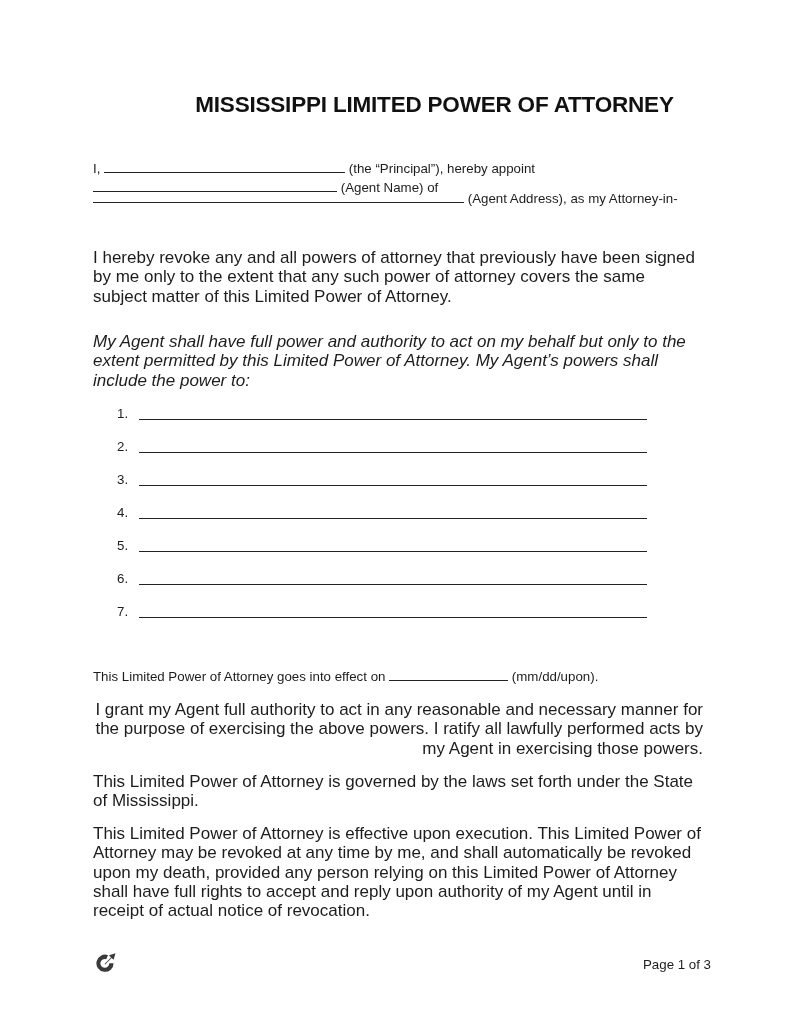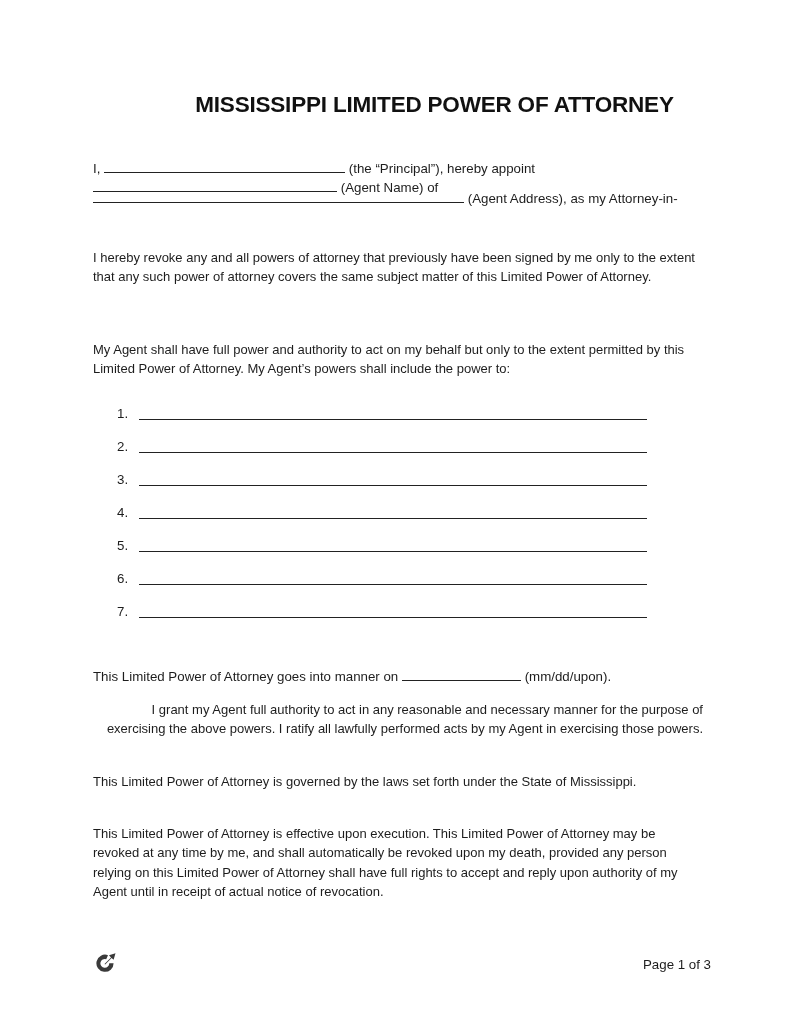--- a/index.html
+++ b/index.html
@@ -2,21 +2,21 @@
 <html><head>
 <meta charset="utf-8">
 <style>
   html, body { margin: 0; padding: 0; background: #ffffff; }
   body { width: 791px; height: 1024px; position: relative; overflow: hidden;
          font-family: "Liberation Sans", sans-serif; color: #1a1a1a; }
   .page { position: absolute; left: 0; top: 0; width: 791px; height: 1024px; background: #fff; }
   .title { position: absolute; left: 0; width: 791px; top: 92px; text-align: center;
            font-weight: bold; font-size: 22.5px; letter-spacing: -0.2px; color: #111; padding-left: 39px; }
   .line { position: absolute; left: 93px; font-size: 13.3px; line-height: 19px; white-space: nowrap; color: #1d1d1d; }
-  .para { position: absolute; left: 93px; width: 610px; font-size: 13px; line-height: 19.3px; color: #1d1d1d; }
+  .para { position: absolute; left: 93px; width: 610px; font-size: 17px; line-height: 19.3px; color: #1d1d1d; }
   .blank { display: inline-block; border-bottom: 1px solid #222; vertical-align: baseline; height: 11px; }
   .list-item { position: absolute; left: 117px; width: 540px; height: 20px; }
   .list-num { position: absolute; left: 0; top: 0; font-size: 13.3px; color: #1d1d1d; }
   .list-line { position: absolute; left: 22px; right: 10px; top: 13px; border-bottom: 1px solid #222; height: 0; }
   .footer-logo { position: absolute; left: 94px; top: 952px; width: 22px; height: 22px; }
   .page-num { position: absolute; left: 613px; top: 957px; font-size: 13.3px; color: #1d1d1d; margin-left: 30px; }
 </style>
 </head>
 <body>
 
@@ -33,21 +33,21 @@
     <span class="blank" style="width:244px;"></span>
     <span>(Agent Name) of</span>
   </div>
   <div class="line" style="top:189px;">
     <span class="blank" style="width:371px;"></span>
     <span>(Agent Address), as my Attorney-in-</span>
   </div>
 
   <div class="para" style="top:248px;">I hereby revoke any and all powers of attorney that previously have been signed by me only to the extent that any such power of attorney covers the same subject matter of this Limited Power of Attorney.</div>
 
-  <div class="para" style="top:340px;">My Agent shall have full power and authority to act on my behalf but only to the extent permitted by this Limited Power of Attorney. My Agent’s powers shall include the power to:</div>
+  <div class="para" style="top:332px;font-style:italic;">My Agent shall have full power and authority to act on my behalf but only to the extent permitted by this Limited Power of Attorney. My Agent’s powers shall include the power to:</div>
 
   <div>
     <div class="list-item" style="top:406px;">
       <span class="list-num">1.</span>
       <span class="list-line"></span>
     </div>
     <div class="list-item" style="top:439px;">
       <span class="list-num">2.</span>
       <span class="list-line"></span>
     </div>
@@ -67,21 +67,21 @@
       <span class="list-num">6.</span>
       <span class="list-line"></span>
     </div>
     <div class="list-item" style="top:604px;">
       <span class="list-num">7.</span>
       <span class="list-line"></span>
     </div>
   </div>
 
   <div class="line" style="top:667px;">
-    <span>This Limited Power of Attorney goes into manner on</span>
+    <span>This Limited Power of Attorney goes into effect on</span>
     <span class="blank" style="width:119px;"></span>
     <span>(mm/dd/upon).</span>
   </div>
 
   <div class="para" style="top:700px;text-align:right;">I grant my Agent full authority to act in any reasonable and necessary manner for the purpose of exercising the above powers. I ratify all lawfully performed acts by my Agent in exercising those powers.</div>
 
   <div class="para" style="top:824px;">This Limited Power of Attorney is effective upon execution. This Limited Power of Attorney may be revoked at any time by me, and shall automatically be revoked upon my death, provided any person relying on this Limited Power of Attorney shall have full rights to accept and reply upon authority of my Agent until in receipt of actual notice of revocation.</div>
 
   <div class="para" style="top:772px;">This Limited Power of Attorney is governed by the laws set forth under the State of Mississippi.</div>
 

